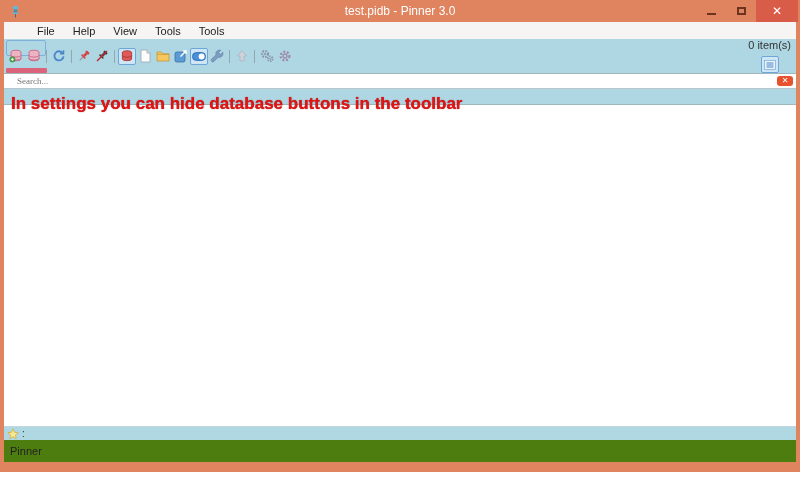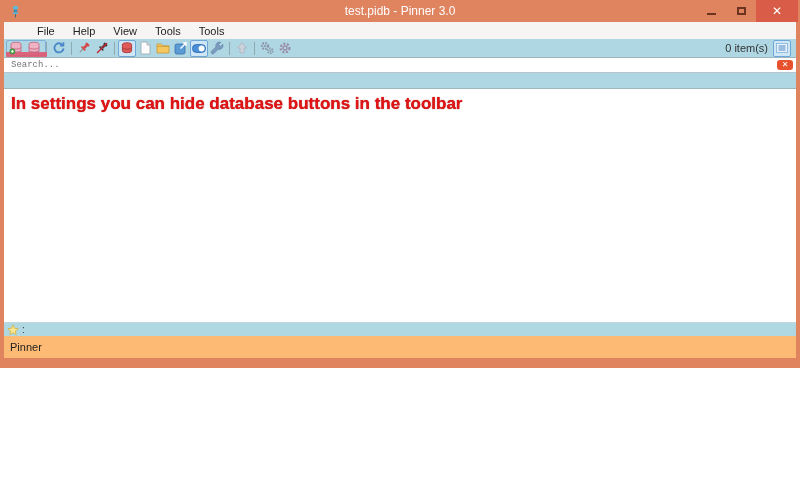--- a/index.html
+++ b/index.html
@@ -1,18 +1,18 @@
 <!DOCTYPE html>
 <html><head>
 <meta charset="utf-8">
 <style>
   * { margin:0; padding:0; box-sizing:border-box; }
   html,body { width:800px; height:504px; font-family:"Liberation Sans","DejaVu Sans",sans-serif; }
   .window {
-    width:800px; height:368px; position:relative;
+    width:800px; height:472px; position:relative;
     background:#e0835f;
     display:flex; flex-direction:column;
     overflow:hidden;
   }
   
   .titlebar {
     height:22px; flex:0 0 22px; display:flex; align-items:center;
     color:#fff; font-size:12px; position:relative; padding:0 2px;
   }
   .app-icon { width:15px; height:15px; margin-left:6px; flex:0 0 auto; }
@@ -53,27 +53,27 @@
   .tb-btn.active { background:#cfe6f7; border-color:#6ea6d8; }
   .tb-group-highlight {
     position:absolute; left:2px; top:1px; width:40px; height:16px;
     border:1px solid #7fb0d9; border-radius:2px; pointer-events:none;
   }
   .db-red-underline {
     position:absolute; left:2px; bottom:0px; width:41px; height:5px;
     background:rgba(224,88,110,0.9); border-radius:1px; pointer-events:none;
   }
   .tb-sep { width:1px; height:13px; background:#8fa9b2; margin:0 3px; }
-  .tb-right { margin-left:auto; display:flex; align-items:center; gap:5px; padding-right:2px; }
+  .tb-right { margin-left:auto; display:flex; align-items:center; gap:5px; padding-right:2px;flex-direction:column; }
   .tb-count { font-size:11px; color:#333; }
   
   .searchbar { flex:0 0 15px; background:#fff; display:flex; align-items:center; border-bottom:1px solid #b7c6cc; position:relative; }
   .search-input {
     flex:1; border:none; outline:none; font-size:9px; color:#555;
-    padding:0 7px; height:13px; font-family:Liberation Mono, monospace; background:transparent;
+    padding:0 13px; height:13px; font-family:Liberation Serif, serif; background:transparent;
   }
   .search-clear {
     width:16px; height:10px; margin-right:3px; background:#e8512e; border-radius:3px;
     color:#fff; font-size:8px; line-height:10px; text-align:center; cursor:default; flex:0 0 auto;
   }
   
   .list-header { flex:0 0 16px; background:#aed7e3; border-bottom:1px solid #9fb6bd; }
   
   .content { flex:1; background:#fff; }
   
@@ -83,21 +83,21 @@
     text-shadow:0 0 1px #9c0f0f; white-space:nowrap; pointer-events:none;
     font-family:"Liberation Sans","DejaVu Sans",sans-serif;
   }
   
   .tagbar {
     flex:0 0 14px; background:#b0d8e2; display:flex; align-items:center;
     font-size:10px; color:#333; padding-left:3px; gap:3px; border-top:1px solid #c2d8de;
   }
   .tagbar svg { width:12px; height:12px; }
   .statusbar {
-    flex:0 0 22px; background:#fdba74; display:flex; align-items:center;
+    flex:0 0 22px; background:#4d7c0f; display:flex; align-items:center;
     font-size:11px; color:#222; padding:0 6px;
   }
   .status-right { margin-left:auto; display:flex; align-items:center; gap:6px; }
   .status-sep { width:1px; height:12px; background:#7d98a0; }
   .status-db { font-weight:bold; }
 </style>
 </head>
 <body>
 
 <div class="window">

